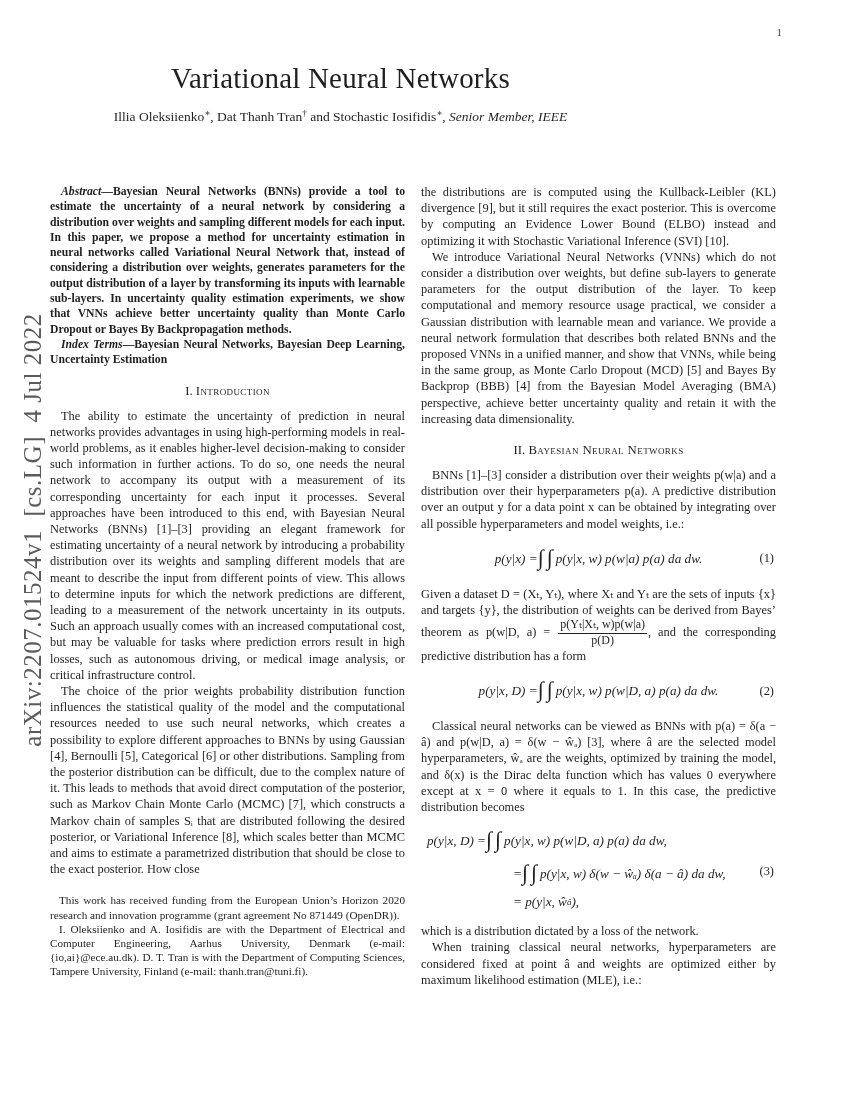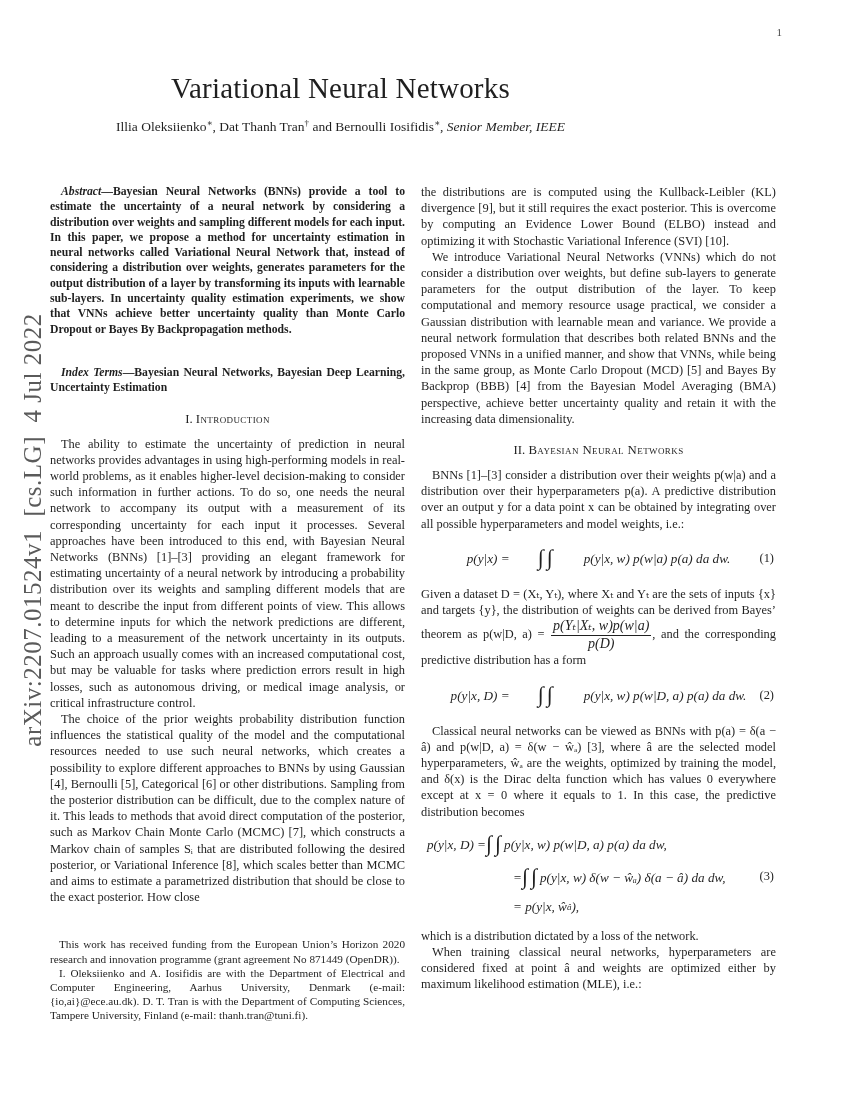--- a/index.html
+++ b/index.html
@@ -10,72 +10,72 @@
   }
   .page-number{
     position:absolute;top:26px;right:68px;font-size:11px;color:#4a4a4a;
   }
   .arxiv-banner{
     position:absolute;left:33px;top:530px;
     transform:translate(-50%,-50%) rotate(-90deg);
     white-space:pre;font-size:25px;color:#5a5a5a;
     font-family:"Liberation Serif","DejaVu Serif",serif;letter-spacing:.5px;
   }
-  .title-block{position:absolute;top:72px;left:0;width:681px;text-align:center;}
+  .title-block{position:absolute;top:62px;left:0;width:681px;text-align:center;}
   .paper-title{font-size:29px;font-weight:normal;margin:0;letter-spacing:.2px;}
   .authors{margin-top:14px;font-size:13.5px;}
   .authors sup{font-size:9px;vertical-align:super;line-height:0;}
   .authors .membership{font-style:italic;}
   .columns{
     position:absolute;top:184px;left:50px;width:726px;
     display:flex;gap:16px;align-items:flex-start;
   }
   .col{width:355px;text-align:justify;}
   .body-par{font-size:12.4px;line-height:16.2px;margin:0;}
   .body-par.indent{text-indent:11px;}
   .abstract-par,.index-par{
     font-size:11.7px;line-height:15.3px;font-weight:bold;margin:0;text-indent:11px;
   }
   .abstract-par .lead,.index-par .lead{font-style:italic;}
-  .index-par{margin-top:28px;}
+  .index-par{margin-top:0;}
   .sec-heading{
     text-align:center;font-weight:normal;font-size:12.8px;
     margin:16px 0 9px 0;text-indent:0;
   }
   .sec-heading .sc{font-variant:small-caps;letter-spacing:.4px;}
-  .footnote{margin-top:32px;font-size:11.2px;line-height:14.2px;}
+  .footnote{margin-top:16px;font-size:11.2px;line-height:14.2px;}
   .footnote p{margin:0;text-indent:9px;}
   .eq-row{
     position:relative;display:flex;align-items:center;justify-content:center;
-    font-style:italic;font-size:13.2px;margin:9px 0 9px 0;min-height:36px;gap:28px;
+    font-style:italic;font-size:13.2px;margin:9px 0 9px 0;min-height:36px;
   }
   .eq-num{position:absolute;right:2px;font-style:normal;font-size:12.4px;}
   .int{font-style:normal;font-size:22px;letter-spacing:3px;line-height:1;position:relative;top:-1px;}
   .eq3-block{position:relative;margin:9px 0;font-style:italic;font-size:13.2px;padding-left:6px;}
   .eq3-line{display:flex;align-items:center;min-height:33px;}
   .eq3-line.cont{padding-left:86px;min-height:33px;}
   .eq3-line.last{min-height:24px;font-style:italic;}
   .frac{
     display:inline-block;vertical-align:middle;text-align:center;
-    font-style:italic;font-size:14px;line-height:1.15;margin:0 1px;
+    font-size:12px;line-height:1.15;margin:0 1px;
   }
   .frac .num{display:block;border-bottom:1px solid #1f1f1f;padding:0 2px 0.5px 2px;}
   .frac .den{display:block;padding-top:0.5px;}
   sub.eqsub{font-size:9px;line-height:0;}
 </style>
 </head>
 <body>
 
 <div class="page-number">1</div>
 
 <div class="arxiv-banner">arXiv:2207.01524v1  [cs.LG]  4 Jul 2022</div>
 
 <div class="title-block">
   <h1 class="paper-title">Variational Neural Networks</h1>
-  <div class="authors"><span>Illia Oleksiienko</span><sup>∗</sup><span>, </span><span>Dat Thanh Tran</span><sup>†</sup><span> and </span><span>Bernoulli Iosifidis</span><sup>∗</sup><span>, </span><span class="membership">Senior Member, IEEE</span></div>
+  <div class="authors"><span>Illia Oleksiienko</span><sup>∗</sup><span>, </span><span>Dat Thanh Tran</span><sup>†</sup><span> and </span><span>Stochastic Iosifidis</span><sup>∗</sup><span>, </span><span class="membership">Senior Member, IEEE</span></div>
 </div>
 
 <div class="columns">
 
   <div class="col">
     <p class="abstract-par"><span class="lead">Abstract</span><span>—Bayesian Neural Networks (BNNs) provide a tool to estimate the uncertainty of a neural network by considering a distribution over weights and sampling different models for each input. In this paper, we propose a method for uncertainty estimation in neural networks called Variational Neural Network that, instead of considering a distribution over weights, generates parameters for the output distribution of a layer by transforming its inputs with learnable sub-layers. In uncertainty quality estimation experiments, we show that VNNs achieve better uncertainty quality than Monte Carlo Dropout or Bayes By Backpropagation methods.</span></p>
     <p class="index-par"><span class="lead">Index Terms</span><span>—Bayesian Neural Networks, Bayesian Deep Learning, Uncertainty Estimation</span></p>
 
     <h2 class="sec-heading"><span>I.</span> <span class="sc">Introduction</span></h2>
 

